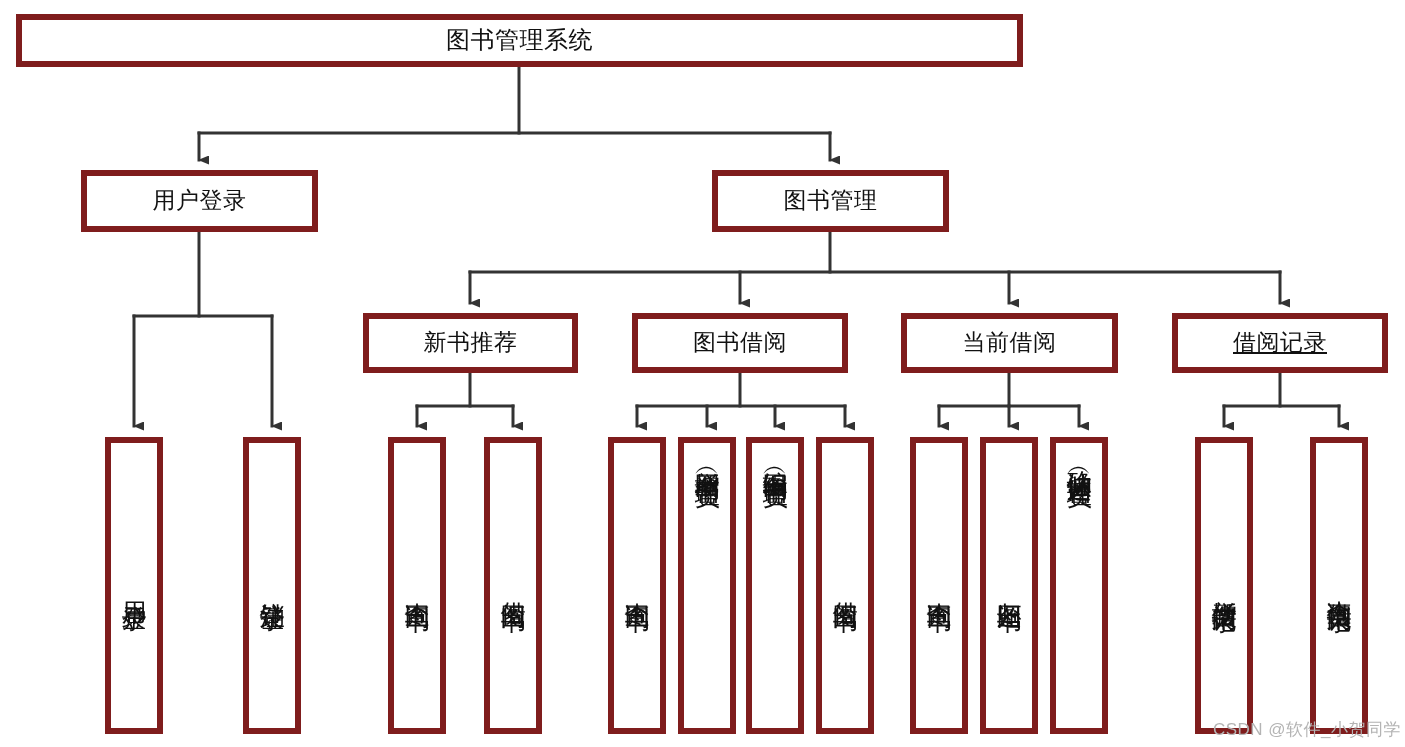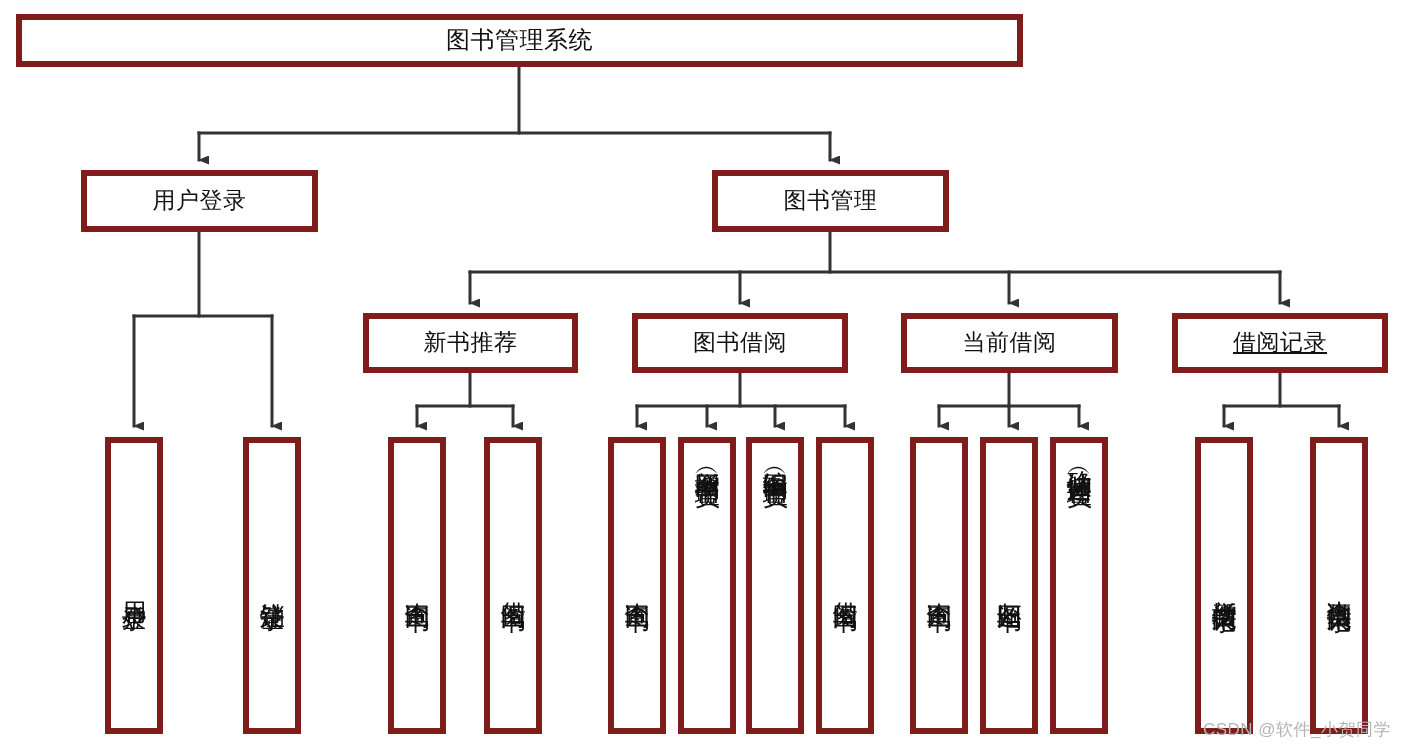--- a/index.html
+++ b/index.html
@@ -60,21 +60,21 @@
   }
   .vert.tall-text {
     align-items: center;
     padding-top: 0;
   }
   .root-node .node-label {
     font-size: 24px;
   }
   .watermark {
     position: absolute;
-    right: 14px;
+    right: 4px;
     bottom: 6px;
     font-size: 17px;
     color: #b4b4b4;
     letter-spacing: 0.5px;
     white-space: nowrap;
   }
 </style>
 </head>
 <body>
 

